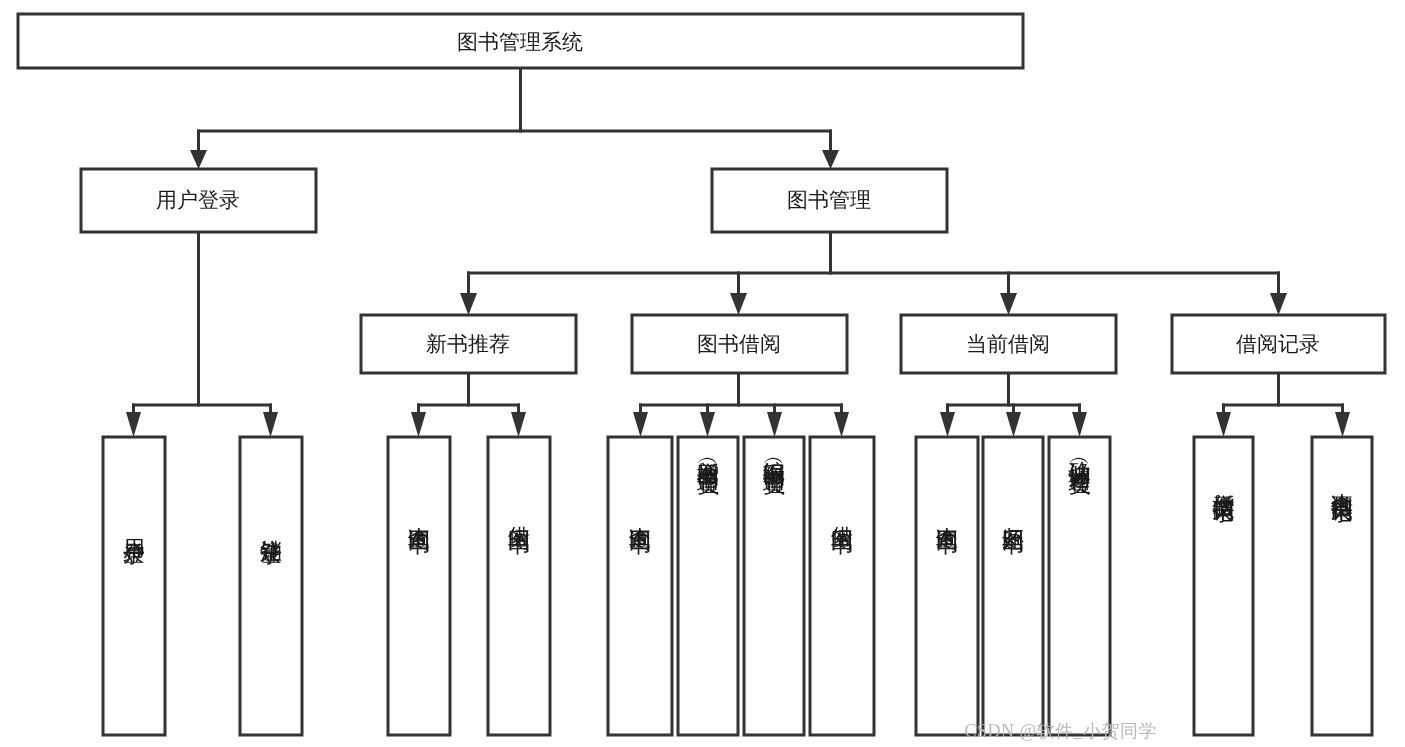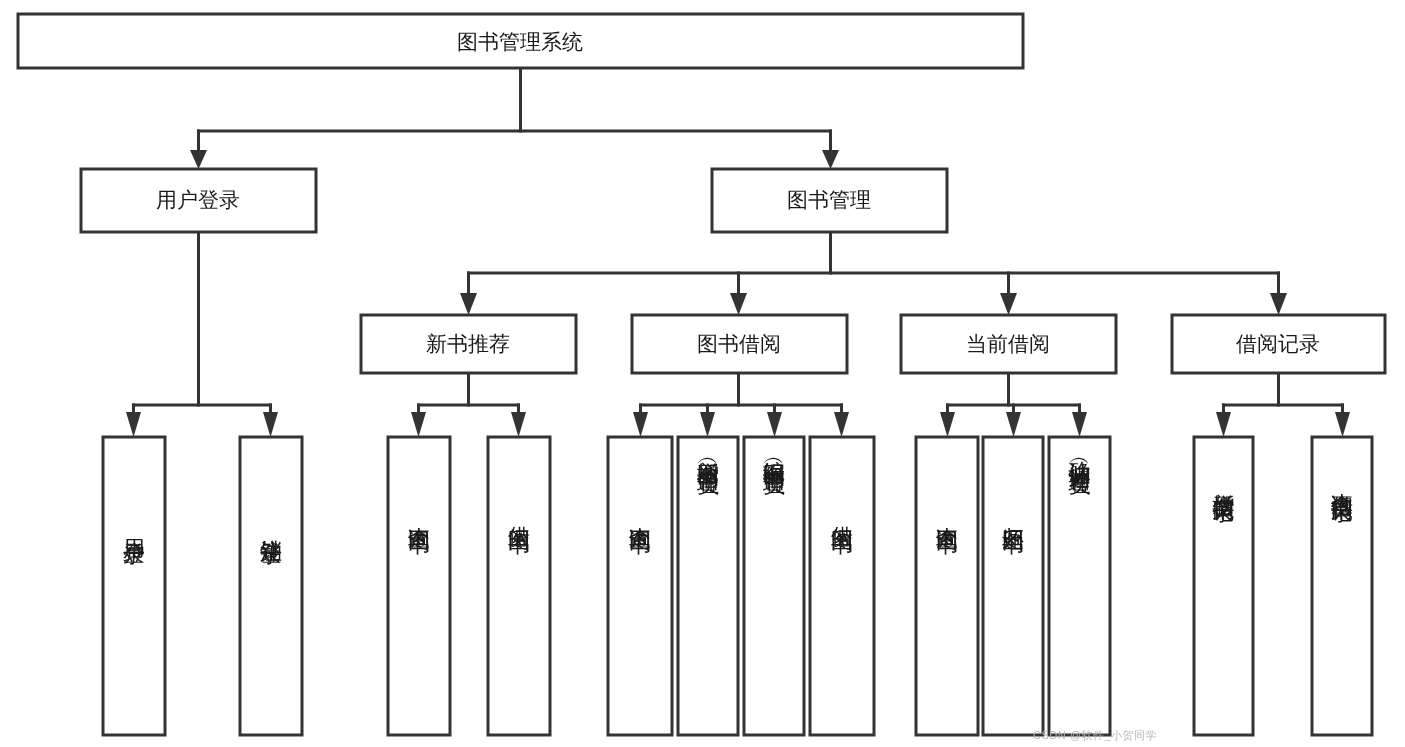--- a/index.html
+++ b/index.html
@@ -70,22 +70,22 @@
     writing-mode: vertical-rl;
     text-orientation: upright;
     letter-spacing: 2px;
     white-space: pre;
     text-align: start;
   }
   .watermark {
     position: absolute;
     right: 12px;
     bottom: 4px;
-    font-family: Liberation Sans, sans-serif;
-    font-size: 11px;
+    font-family: Liberation Serif, serif;
+    font-size: 18px;
     color: #b8b8b8;
     letter-spacing: 0.5px;
     white-space: nowrap;
     pointer-events: none;
   }
 </style>
 </head>
 <body>
 
 <div id="diagram-root">

